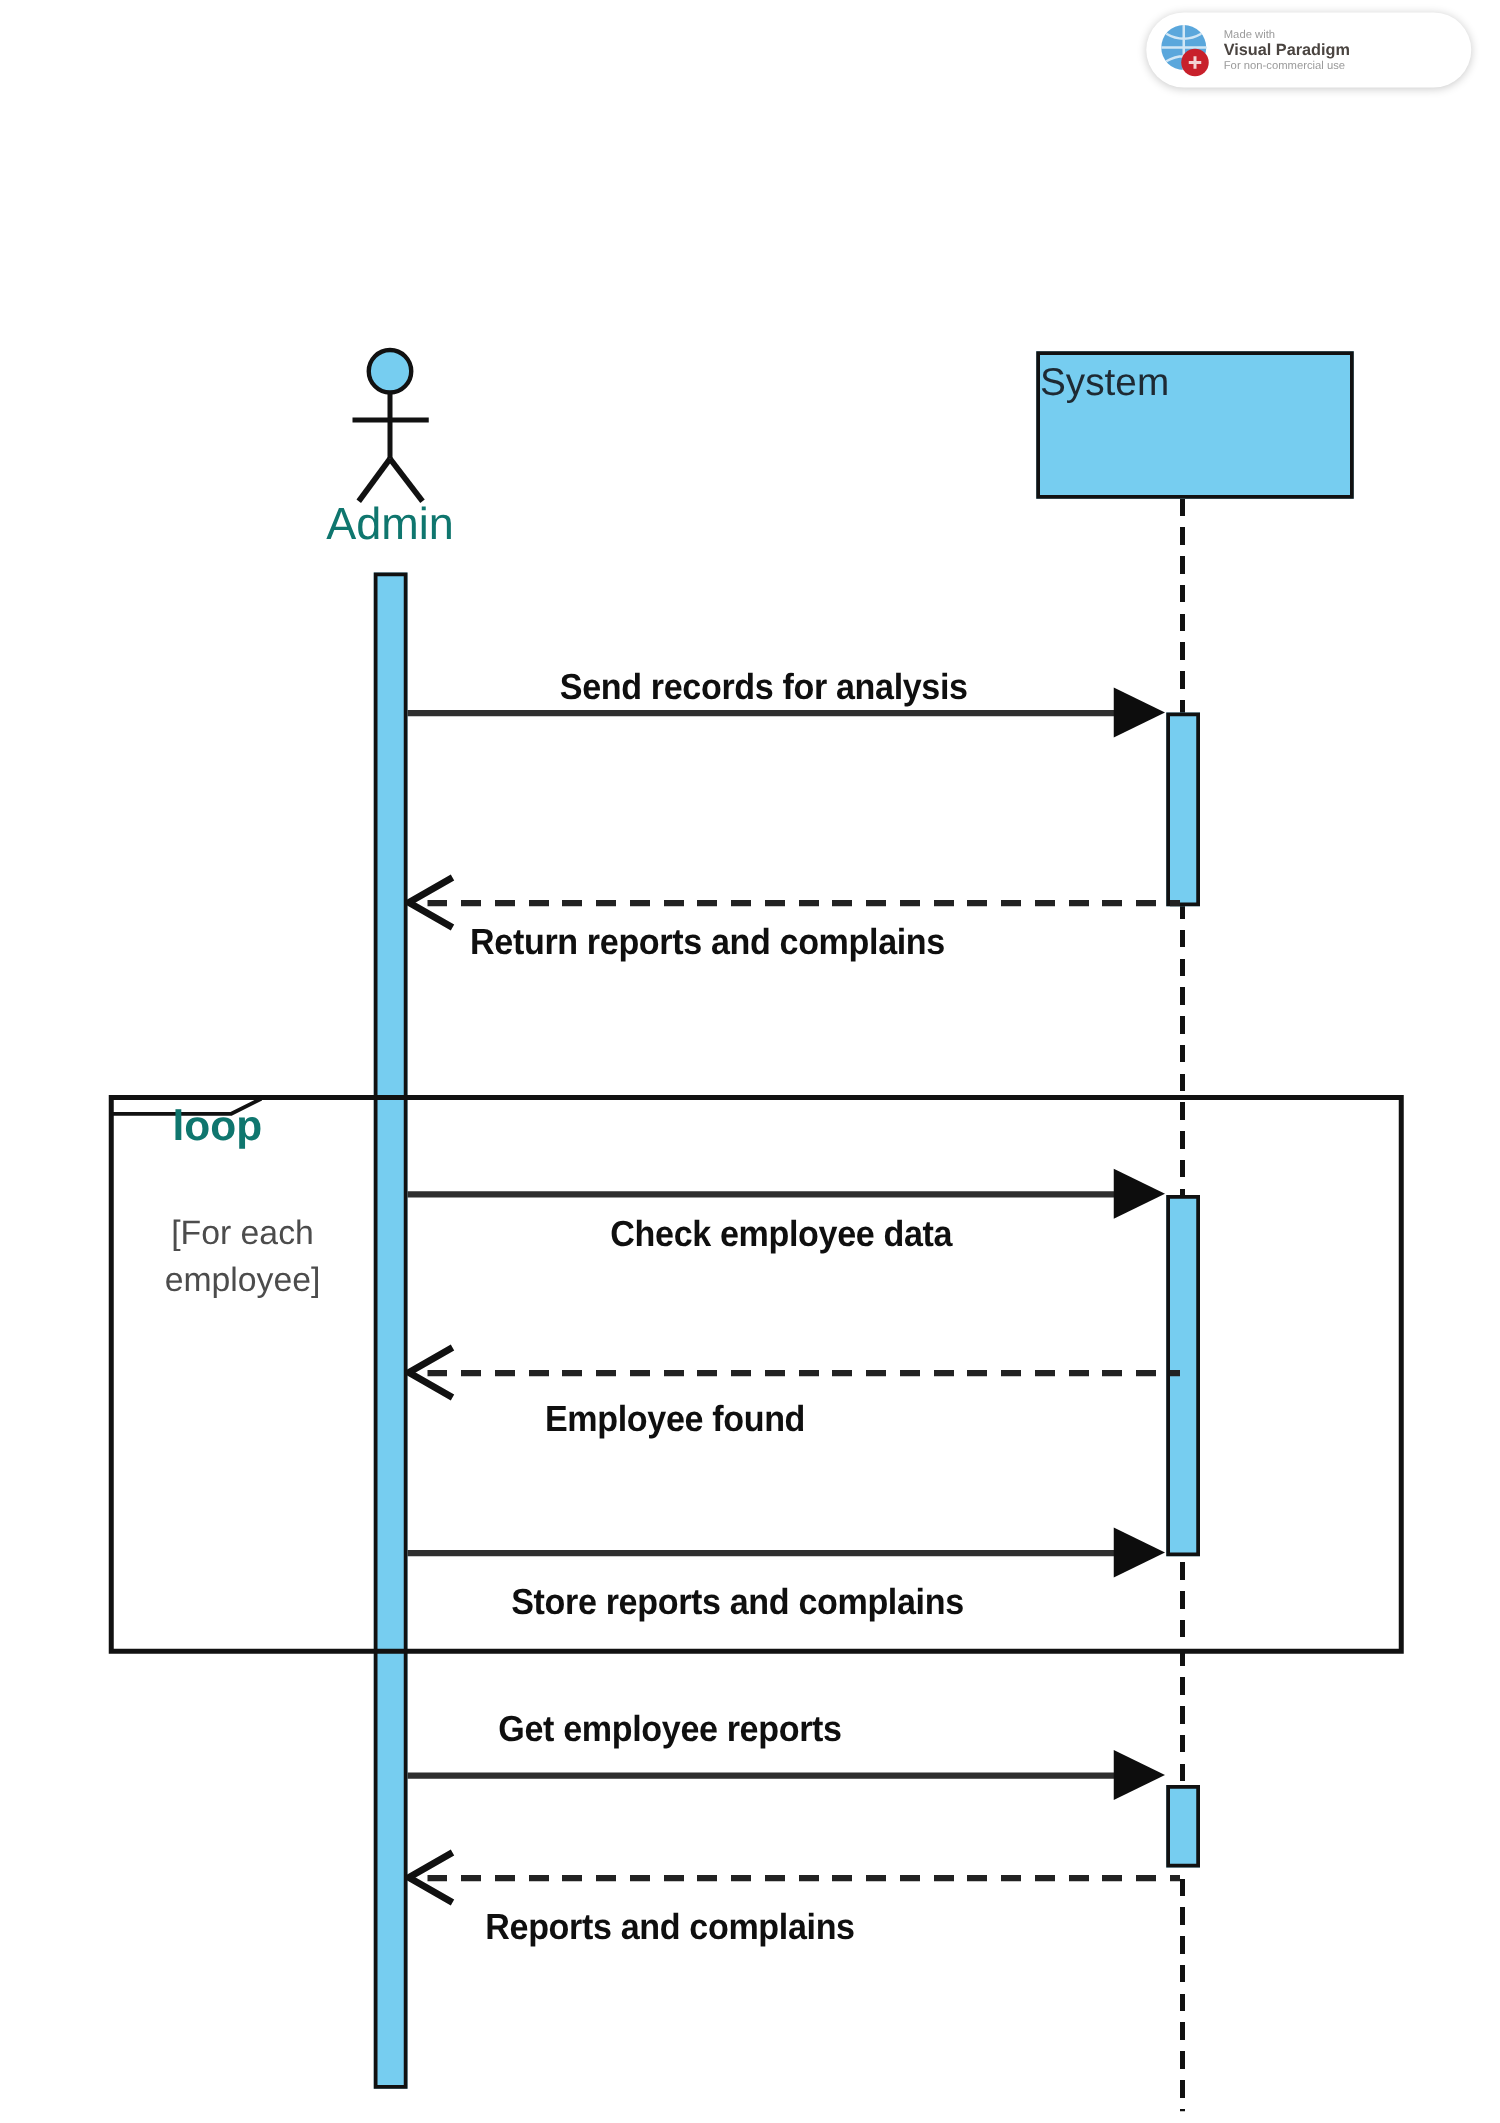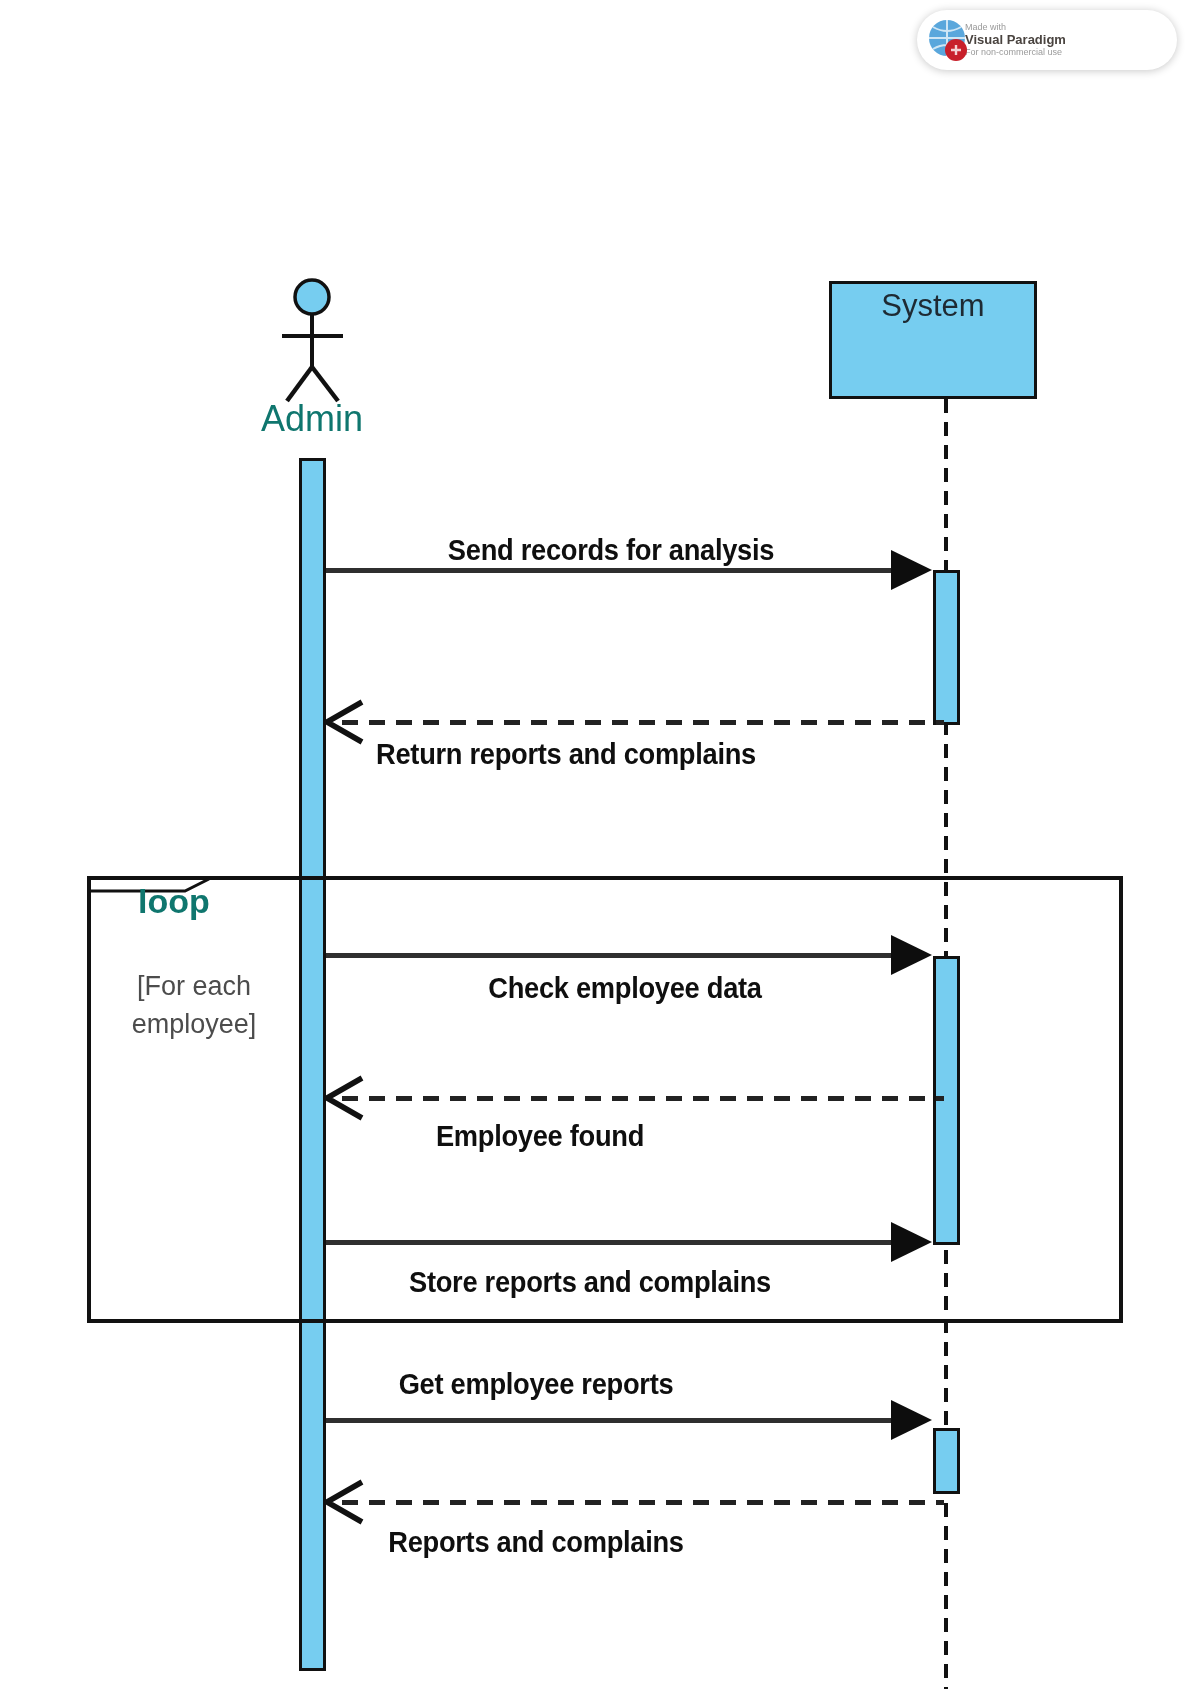--- a/index.html
+++ b/index.html
@@ -19,22 +19,22 @@
   .wm-pill{
     left:917px;top:10px;width:260px;height:60px;background:#fff;border-radius:30px;
     box-shadow:0 1px 8px rgba(0,0,0,.22);display:flex;align-items:center;
   }
   .wm-text{margin-left:6px;line-height:1.15;}
   .wm-small{font-size:9px;color:#9a9a9a;}
   .wm-brand{font-size:13px;font-weight:bold;color:#4a4440;}
 
   
   .system-box{
-    left:829px;top:281px;width:208px;height:118px;background:#76cdf0;
-    border:3.5px solid #111;box-sizing:border-box;text-align:center;
+    left:829px;top:281px;width:254px;height:118px;background:#76cdf0;
+    border:3.5px solid #111;box-sizing:border-box;
   }
   .system-label{font-size:31px;color:#1e2a33;padding-top:4px;font-weight:400;}
   .admin-label{
     left:242px;top:398px;width:140px;text-align:center;font-size:36px;color:#0f766e;
   }
 
   
   .lifeline{
     left:944px;top:399px;width:4px;height:1290px;
     background:repeating-linear-gradient(180deg,#111 0 14px,transparent 14px 23px);
@@ -75,21 +75,21 @@
 <div id="canvas">
 
 
   <div class="abs wm-pill">
     <svg class="abs" style="left:8px;top:7px" width="48" height="48" viewBox="0 0 48 48">
       <circle cx="22" cy="21" r="18" fill="#5aa7dc"></circle>
       <path d="M4,21 H40 M22,3 V39 M8,10 Q22,18 36,10 M8,32 Q22,24 36,32" stroke="#cfe6f5" stroke-width="2" fill="none"></path>
       <circle cx="31" cy="33" r="11" fill="#c8202b"></circle>
       <path d="M26,33 H36 M31,28 V38" stroke="#f3d2d4" stroke-width="2.4"></path>
     </svg>
-    <div class="wm-text" style="margin-left:48px">
+    <div class="wm-text" style="margin-left:62px">
       <div class="wm-small">Made with</div>
       <div class="wm-brand">Visual Paradigm</div>
       <div class="wm-small">For non-commercial use</div>
     </div>
   </div>
 
   <svg class="abs" style="left:277px;top:277px" width="70" height="128" viewBox="0 0 70 128">
     <circle cx="35" cy="20" r="17" fill="#76cdf0" stroke="#111" stroke-width="3.5"></circle>
     <line x1="35" y1="37" x2="35" y2="90" stroke="#111" stroke-width="4"></line>
     <line x1="5" y1="59" x2="66" y2="59" stroke="#111" stroke-width="4"></line>

